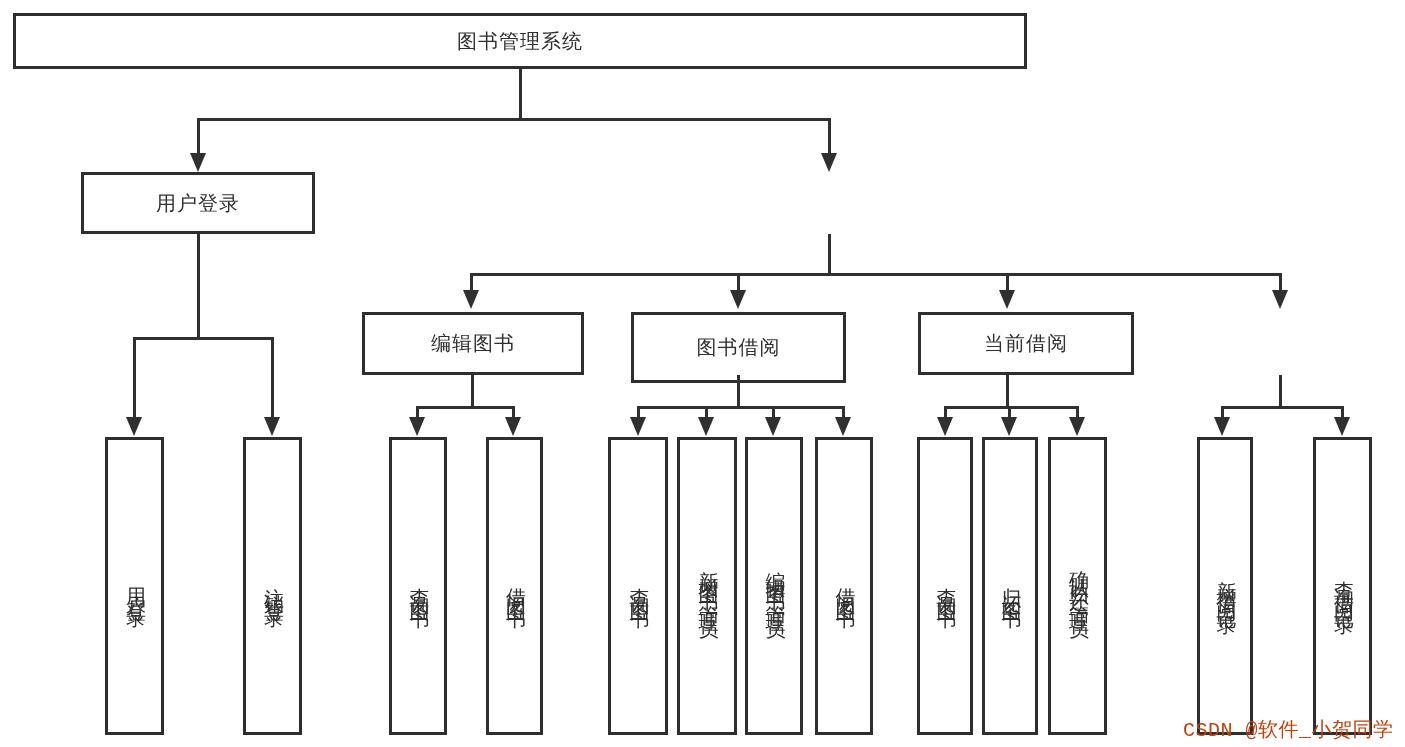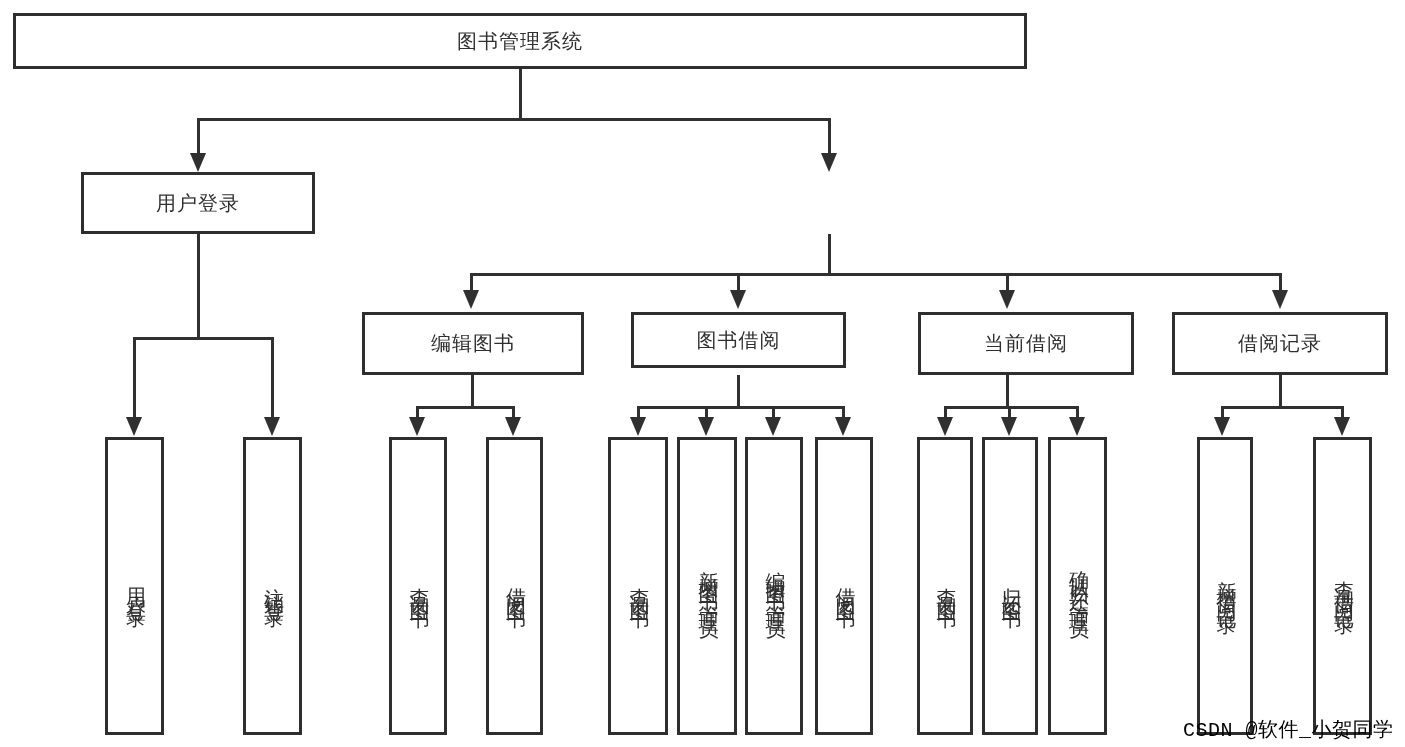--- a/index.html
+++ b/index.html
@@ -20,21 +20,21 @@
   .hline,.vline{position:absolute;background:#303030;}
   .hline{height:3px;}
   .vline{width:3px;}
   .arrow{
     position:absolute;width:0;height:0;
     border-left:8px solid transparent;border-right:8px solid transparent;
     border-top:19px solid #303030;
   }
   .watermark{
     position:absolute;left:1183px;top:716px;z-index:5;
-    font-size:20px;color:#000000;letter-spacing:0.5px;white-space:nowrap;
+    font-size:20px;color:#c2410c;letter-spacing:0.5px;white-space:nowrap;
   }
 </style>
 </head>
 <body>
 
 <div id="canvas">
 
   <div class="box" style="left:13px;top:13px;width:1014px;height:56px;">
     <span>图书管理系统</span>
   </div>
@@ -64,28 +64,25 @@
   <div class="vline" style="left:737px;top:273px;height:17px;"></div>
   <div class="arrow" style="left:730px;top:290px;"></div>
   <div class="vline" style="left:1006px;top:273px;height:17px;"></div>
   <div class="arrow" style="left:999px;top:290px;"></div>
   <div class="vline" style="left:1279px;top:273px;height:17px;"></div>
   <div class="arrow" style="left:1272px;top:290px;"></div>
 
   <div class="box" style="left:362px;top:312px;width:222px;height:63px;">
     <span>编辑图书</span>
   </div>
-  <div class="box" style="left:631px;top:312px;width:215px;height:56px;">
+  <div class="box" style="left:631px;top:312px;width:215px;height:71px;">
     <span>图书借阅</span>
   </div>
   <div class="box" style="left:900px;top:312px;width:216px;height:63px;margin-left:18px;">
     <span>当前借阅</span>
-  </div>
-  <div class="box" style="left:1172px;top:312px;width:216px;height:63px;">
-    <span>借阅记录</span>
   </div>
 
   <div class="vline" style="left:471px;top:375px;height:31px;"></div>
   <div class="hline" style="left:416px;top:406px;width:99px;"></div>
   <div class="vline" style="left:416px;top:406px;height:13px;"></div>
   <div class="arrow" style="left:409px;top:417px;"></div>
   <div class="vline" style="left:512px;top:406px;height:13px;"></div>
   <div class="arrow" style="left:505px;top:417px;"></div>
 
   <div class="vline" style="left:737px;top:375px;height:31px;"></div>

